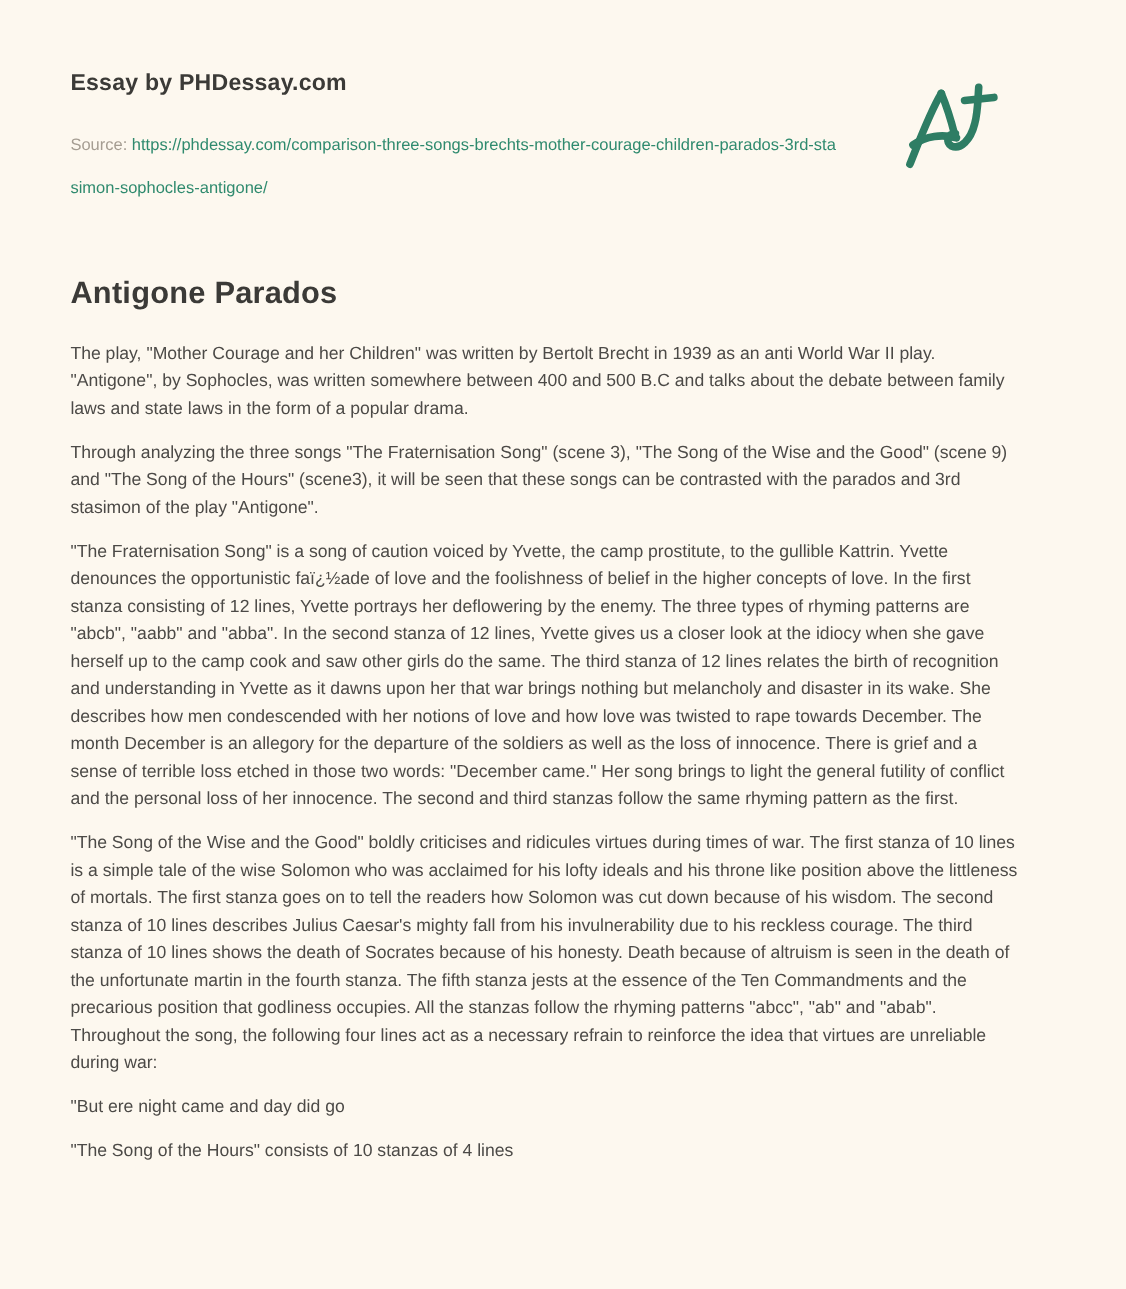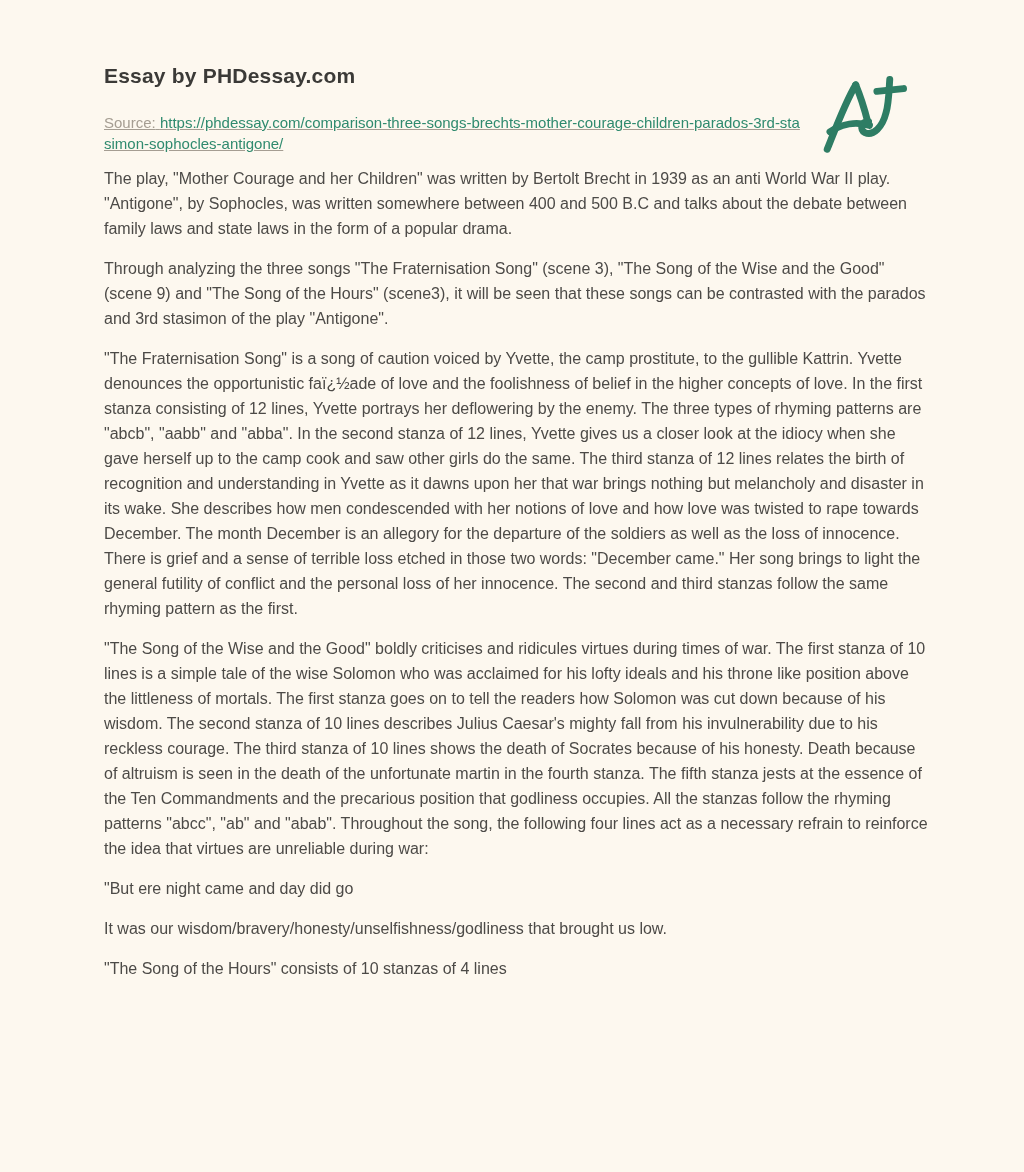--- a/index.html
+++ b/index.html
@@ -8,41 +8,40 @@
     width: 1024px;
     height: 1172px;
     background: #fdf8ef;
     font-family: "Liberation Sans", sans-serif;
     color: #4c4a47;
     overflow: hidden;
   }
   .page {
     width: 1024px;
     height: 1172px;
-    padding: 64px 96px 0 104px;
+    padding: 64px 96px 0 64px;
     position: relative;
   }
   .doc-header {
     display: flex;
     justify-content: space-between;
     align-items: flex-start;
   }
   .header-left { max-width: 700px; }
   .site-title {
     margin: 0 0 24px 0;
     font-size: 21px;
     font-weight: 700;
     color: #3b3a37;
     letter-spacing: 0.2px;
   }
   .source-line {
     font-size: 15px;
-    line-height: 21px;
+    line-height: 39px;
     color: #a59d92;
-    text-decoration: underline;
   }
   .source-line a {
     color: #2f8a6e;
     text-decoration: none;
     word-break: break-all;
   }
   .logo-wrap {
     width: 92px;
     height: 96px;
     margin-top: 6px;
@@ -89,25 +88,25 @@
 
           <path d="M78 10 C 77 24, 77 36, 74 46 C 70 62, 60 72, 51 68 C 45 65, 47 55, 55 56"></path>
 
           <path d="M64 23 L 93 20"></path>
         </g>
       </svg>
     </div>
   </div>
 
   <main>
+    <h2 class="article-title">Antigone Parados</h2>
 
     <div>
         <p class="para">The play, "Mother Courage and her Children" was written by Bertolt Brecht in 1939 as an anti World War II play. "Antigone", by Sophocles, was written somewhere between 400 and 500 B.C and talks about the debate between family laws and state laws in the form of a popular drama.</p>
         <p class="para">Through analyzing the three songs "The Fraternisation Song" (scene 3), "The Song of the Wise and the Good" (scene 9) and "The Song of the Hours" (scene3), it will be seen that these songs can be contrasted with the parados and 3rd stasimon of the play "Antigone".</p>
         <p class="para">"The Fraternisation Song" is a song of caution voiced by Yvette, the camp prostitute, to the gullible Kattrin. Yvette denounces the opportunistic faï¿½ade of love and the foolishness of belief in the higher concepts of love. In the first stanza consisting of 12 lines, Yvette portrays her deflowering by the enemy. The three types of rhyming patterns are "abcb", "aabb" and "abba". In the second stanza of 12 lines, Yvette gives us a closer look at the idiocy when she gave herself up to the camp cook and saw other girls do the same. The third stanza of 12 lines relates the birth of recognition and understanding in Yvette as it dawns upon her that war brings nothing but melancholy and disaster in its wake. She describes how men condescended with her notions of love and how love was twisted to rape towards December. The month December is an allegory for the departure of the soldiers as well as the loss of innocence. There is grief and a sense of terrible loss etched in those two words: "December came." Her song brings to light the general futility of conflict and the personal loss of her innocence. The second and third stanzas follow the same rhyming pattern as the first.</p>
         <p class="para">"The Song of the Wise and the Good" boldly criticises and ridicules virtues during times of war. The first stanza of 10 lines is a simple tale of the wise Solomon who was acclaimed for his lofty ideals and his throne like position above the littleness of mortals. The first stanza goes on to tell the readers how Solomon was cut down because of his wisdom. The second stanza of 10 lines describes Julius Caesar's mighty fall from his invulnerability due to his reckless courage. The third stanza of 10 lines shows the death of Socrates because of his honesty. Death because of altruism is seen in the death of the unfortunate martin in the fourth stanza. The fifth stanza jests at the essence of the Ten Commandments and the precarious position that godliness occupies. All the stanzas follow the rhyming patterns "abcc", "ab" and "abab". Throughout the song, the following four lines act as a necessary refrain to reinforce the idea that virtues are unreliable during war:</p>
         <p class="para">"But ere night came and day did go</p>
-        <p class="para">It was our wisdom/bravery/honesty/unselfishness/godliness that brought us low.</p>
         <p class="para">"The Song of the Hours" consists of 10 stanzas of 4 lines</p>
       </div>
   </main>
 
 </div>
 
 </body></html>

